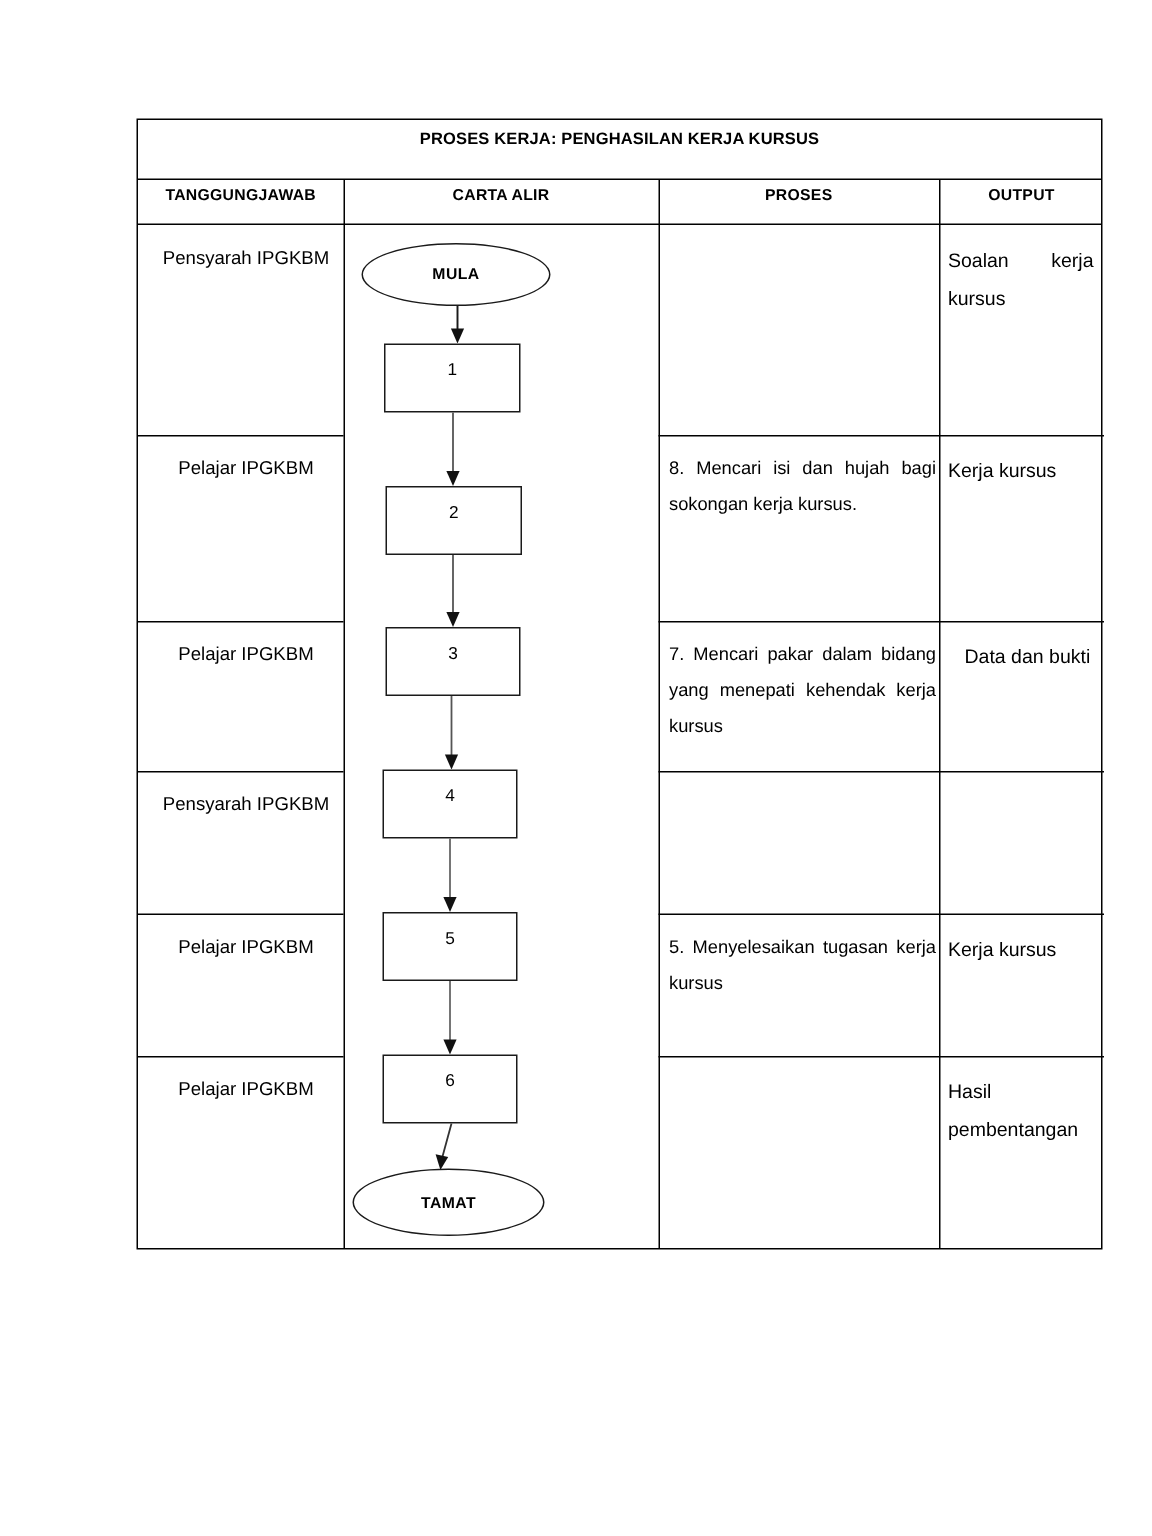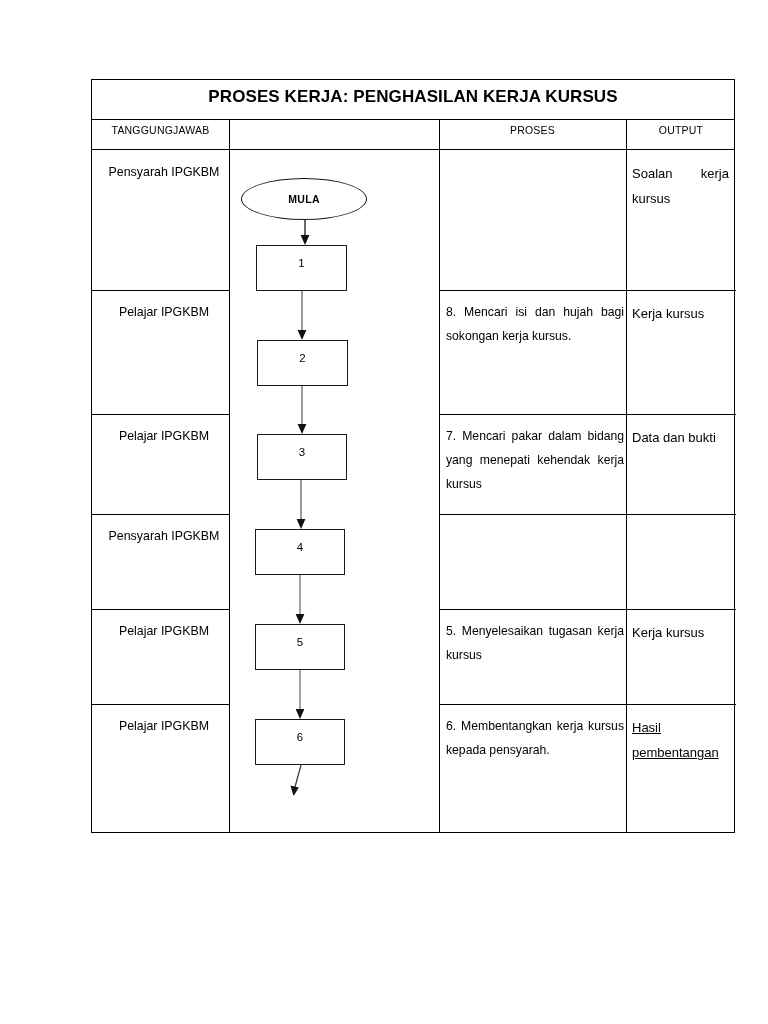--- a/index.html
+++ b/index.html
@@ -35,21 +35,21 @@
     left: 0; top: 0;
     width: 100%;
     height: 40px;
     box-sizing: border-box;
     border-bottom: 1.5px solid #000;
     display: flex;
     align-items: flex-start;
     justify-content: center;
   }
   .title-band .title-text {
-    font-size: 17px;
+    font-size: 11px;
     font-weight: bold;
     letter-spacing: 0.1px;
     padding-top: 7px;
     text-align: left;
     white-space: nowrap;
   }
 
   
   .head-band {
     position: absolute;
@@ -63,21 +63,21 @@
     position: absolute;
     top: 0;
     height: 30px;
     box-sizing: border-box;
     display: flex;
     align-items: flex-start;
     justify-content: center;
   }
   .head-cell span {
     font-size: 10.5px;
-    font-weight: normal;
+    font-weight: bold;
     letter-spacing: 0.2px;
     padding-top: 4px;
     white-space: nowrap;
   }
 
   
   .vrule {
     position: absolute;
     top: 40px;
     width: 0;
@@ -127,21 +127,21 @@
     font-size: 13px;
     line-height: 1.95;
     text-align: justify;
     text-justify: inter-word;
   }
 
   
   #flow-layer {
     position: absolute;
     left: 137px;
-    top: 70px;
+    top: 54px;
     width: 210px;
     height: 682px;
   }
   .flow-box {
     position: absolute;
     box-sizing: border-box;
     border: 1.6px solid #1a1a1a;
     background: #fff;
     display: flex;
     align-items: flex-start;
@@ -176,20 +176,23 @@
 <div id="doc-table">
 
   <div class="title-band">
     <div class="title-text">PROSES KERJA: PENGHASILAN KERJA KURSUS</div>
   </div>
 
   <div class="head-band">
     <div class="head-cell" style="left:0px;width:137px;">
       <span>TANGGUNGJAWAB</span>
     </div>
+    <div class="head-cell" style="left:137px;width:210px;">
+      <span>CARTA ALIR</span>
+    </div>
     <div class="head-cell" style="left:534px;width:110px;">
       <span>OUTPUT</span>
     </div>
     <div class="head-cell" style="left:347px;width:187px;">
       <span>PROSES</span>
     </div>
   </div>
 
   <div class="vrule" style="left:137px;"></div>
   <div class="vrule" style="left:347px;"></div>
@@ -227,27 +230,26 @@
     <div class="resp-cell" style="top:471px;">
       <span>Pelajar IPGKBM</span>
     </div>
     <div class="resp-cell" style="top:566px;">
       <span>Pelajar IPGKBM</span>
     </div>
 
     <div class="proc-cell" style="top:151px;"> 8. Mencari isi dan hujah bagi sokongan kerja kursus.</div>
     <div class="proc-cell" style="top:275px;">7. Mencari pakar dalam bidang yang menepati kehendak kerja kursus</div>
     <div class="proc-cell" style="top:470px;">5. Menyelesaikan tugasan kerja kursus</div>
-    <div class="proc-cell" style="top:565px;">6. Membentangkan kerja kursus kepada pensyarah.</div>
 
     <div class="out-cell" style="top:11px;">Soalan kerja kursus</div>
     <div class="out-cell" style="top:151px;">Kerja kursus</div>
-    <div class="out-cell" style="top:275px;">Data dan bukti</div>
+    <div class="out-cell" style="top:275px;margin-left:11px;">Data dan bukti</div>
     <div class="out-cell" style="top:470px;">Kerja kursus</div>
-    <div class="out-cell" style="top:565px;text-decoration:underline;">Hasil pembentangan</div>
+    <div class="out-cell" style="top:565px;">Hasil pembentangan</div>
   </div>
 
   <div id="flow-layer">
 
     <div class="flow-term" style="left:12px; top:28px; width:126px; height:42px;">
       <span>MULA</span>
     </div>
 
     <div class="connector" style="left:69px; top:70px;">
       <svg width="14" height="26" viewBox="0 0 14 26">
@@ -315,14 +317,17 @@
       <span>6</span>
     </div>
 
     <div class="connector" style="left:58px; top:615px;">
       <svg width="24" height="32" viewBox="0 0 24 32">
         <line x1="14" y1="0" x2="8" y2="22" stroke="#333" stroke-width="1.2"></line>
         <polygon points="6.6,31 3.4,20.5 11.8,22.4" fill="#111"></polygon>
       </svg>
     </div>
 
+    <div class="flow-term" style="left:6px; top:645px; width:128px; height:45px;">
+      <span>TAMAT</span>
+    </div>
   </div>
 </div>
 
 </body></html>

